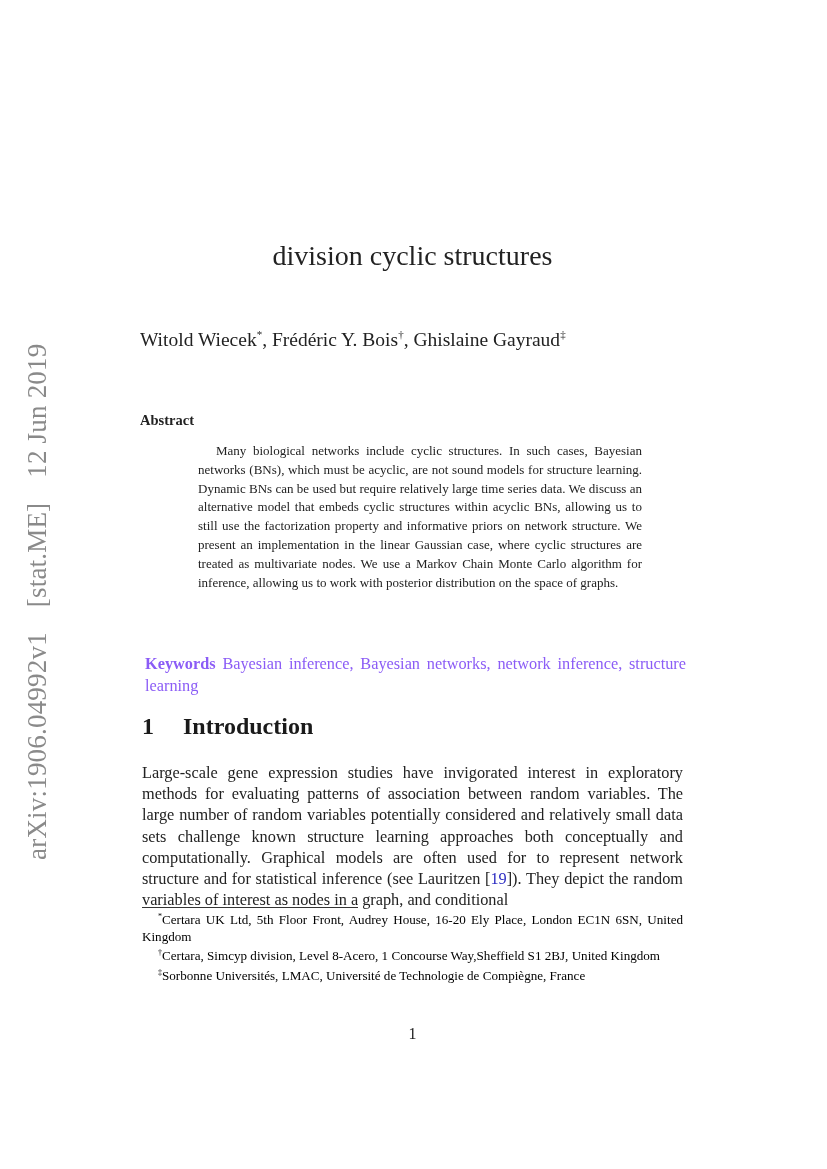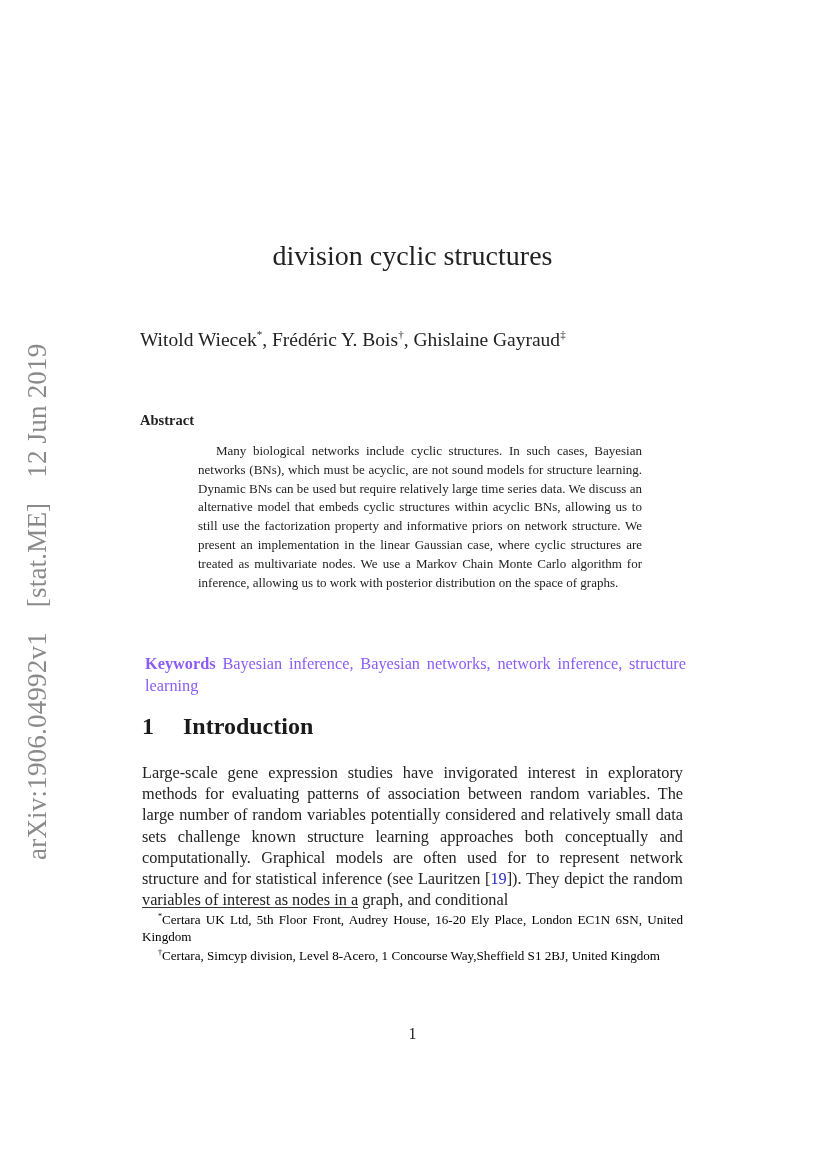--- a/index.html
+++ b/index.html
@@ -94,15 +94,16 @@
 <div class="section-heading">
   <span class="num">1</span><span>Introduction</span>
 </div>
 
 <p class="intro-body"><span>Large-scale gene expression studies have invigorated interest in exploratory methods for evaluating patterns of association between random variables. The large number of random variables potentially considered and relatively small data sets challenge known structure learning approaches both conceptually and computationally. Graphical models are often used for to represent network structure and for statistical inference (see Lauritzen [</span><a class="cite">19</a><span>]). They depict the random variables of interest as nodes in a graph, and conditional</span></p>
 
 <div class="footnote-rule"></div>
 <div class="footnotes">
   <p class="footnote"><sup>*</sup><span>Certara UK Ltd, 5th Floor Front, Audrey House, 16-20 Ely Place, London EC1N 6SN, United Kingdom</span></p>
   <p class="footnote"><sup>†</sup><span>Certara, Simcyp division, Level 8-Acero, 1 Concourse Way,Sheffield S1 2BJ, United Kingdom</span></p>
+  <p class="footnote"><sup>‡</sup><span>Sorbonne Universités, LMAC, Université de Technologie de Compiègne, France</span></p>
 </div>
 
 <div class="page-number">1</div>
 
 </body></html>

